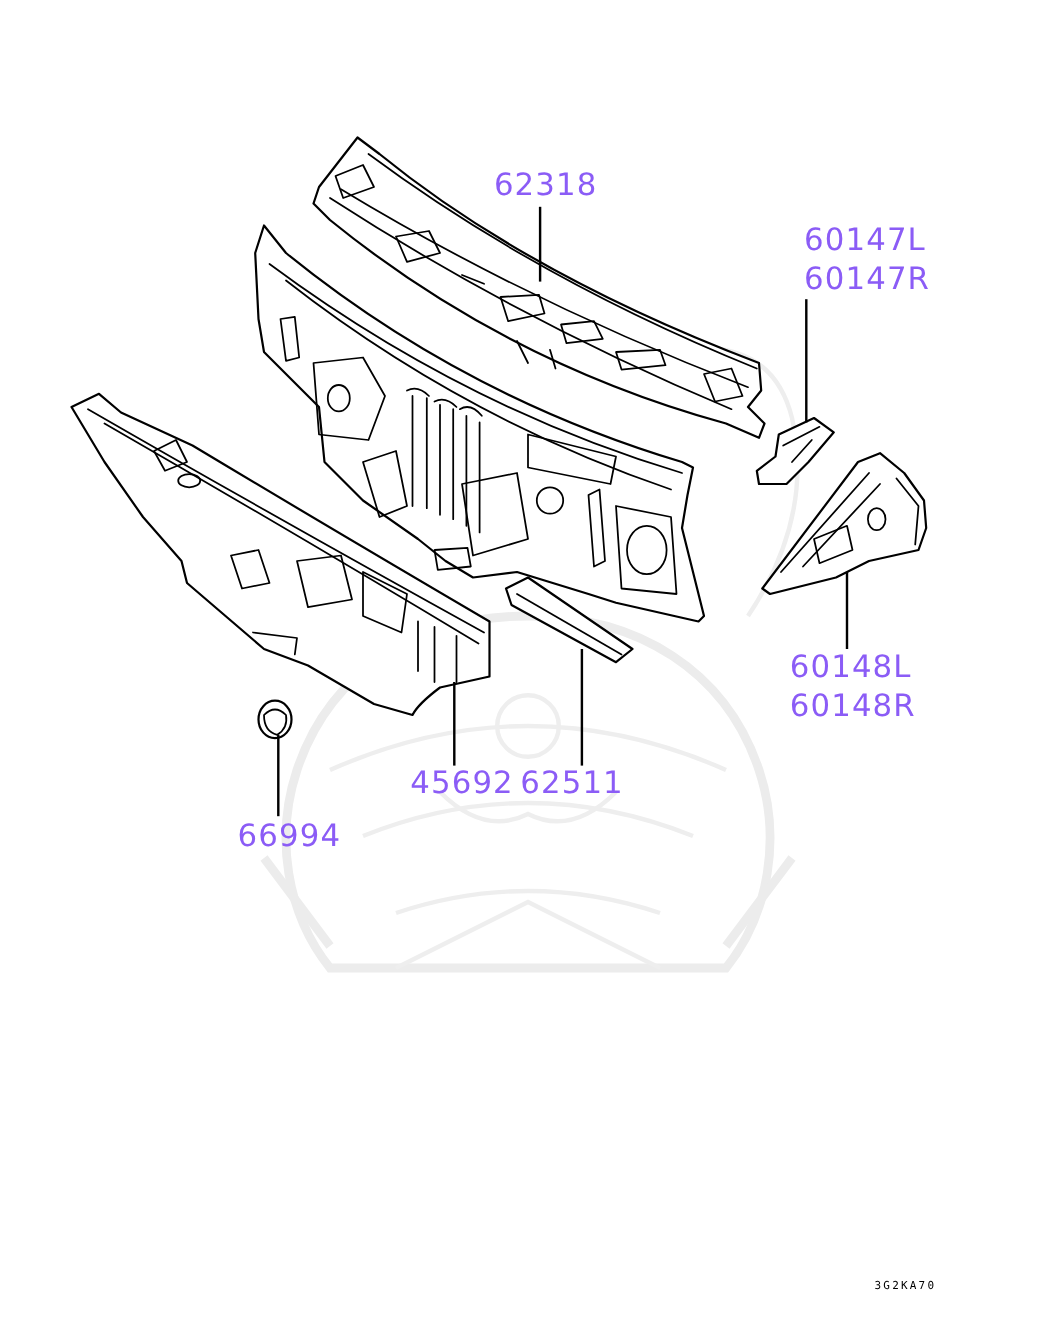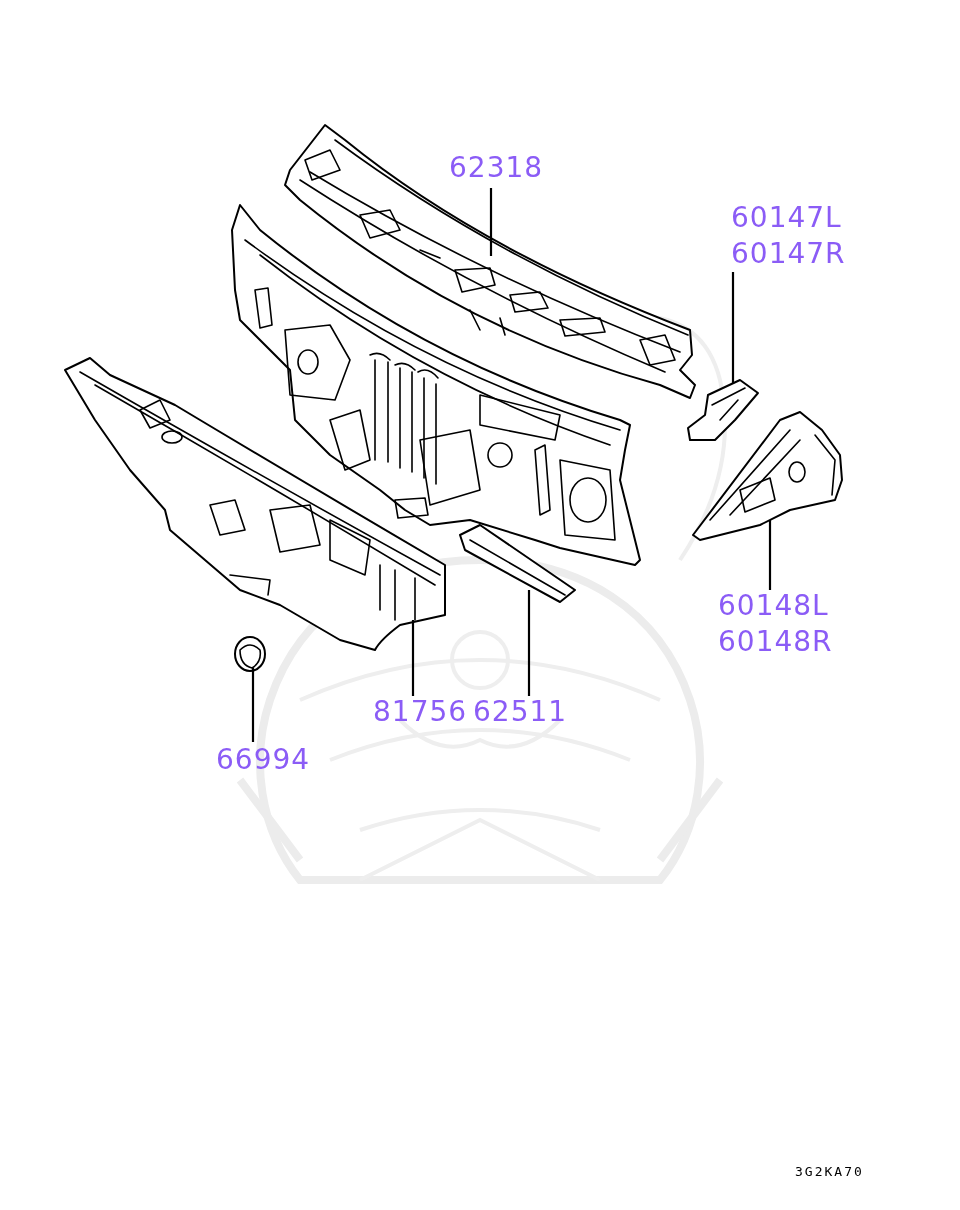--- a/index.html
+++ b/index.html
@@ -3,21 +3,21 @@
 <meta charset="utf-8">
 <style>
   html, body { margin: 0; padding: 0; background: #ffffff; }
   body { width: 960px; height: 1210px; position: relative; overflow: hidden;
          font-family: "DejaVu Sans", "Liberation Sans", sans-serif; color: #000; }
   #canvas { position: absolute; left: 0; top: 0; width: 960px; height: 1210px; }
   .callout { position: absolute; font-size: 28px; line-height: 36px;
              letter-spacing: 1px; color: #8b5cf6; white-space: nowrap; cursor: pointer; }
   .callout .ln { display: block; }
   .ref { position: absolute; font-family: "DejaVu Sans Mono", "Liberation Mono", monospace;
-         font-size: 13px; letter-spacing: 2px; color: #000; }
+         font-size: 10px; letter-spacing: 2px; color: #000; }
   svg .part { fill: #fff; stroke: #000; stroke-width: 2; stroke-linejoin: round; }
   svg .detail { fill: none; stroke: #000; stroke-width: 1.6; stroke-linejoin: round; stroke-linecap: round; }
   svg .leader { stroke: #000; stroke-width: 2.2; }
   svg .wm { fill: none; stroke: #ececec; stroke-width: 8; }
   svg .wm-thin { fill: none; stroke: #eeeeee; stroke-width: 4; }
 </style>
 </head>
 <body>
 
 <svg id="canvas" viewBox="0 0 960 1210" xmlns="http://www.w3.org/2000/svg">
@@ -121,21 +121,21 @@
   <span class="ln">60147L</span>
   <span class="ln">60147R</span>
 </div>
 
 <div class="callout" style="left:718px; top:588px;">
   <span class="ln">60148L</span>
   <span class="ln">60148R</span>
 </div>
 
 <div class="callout" style="left:373px; top:694px;">
-  <span class="ln">81756</span>
+  <span class="ln">45692</span>
 </div>
 
 <div class="callout" style="left:473px; top:694px;">
   <span class="ln">62511</span>
 </div>
 
 <div class="callout" style="left:216px; top:742px;">
   <span class="ln">66994</span>
 </div>
 

